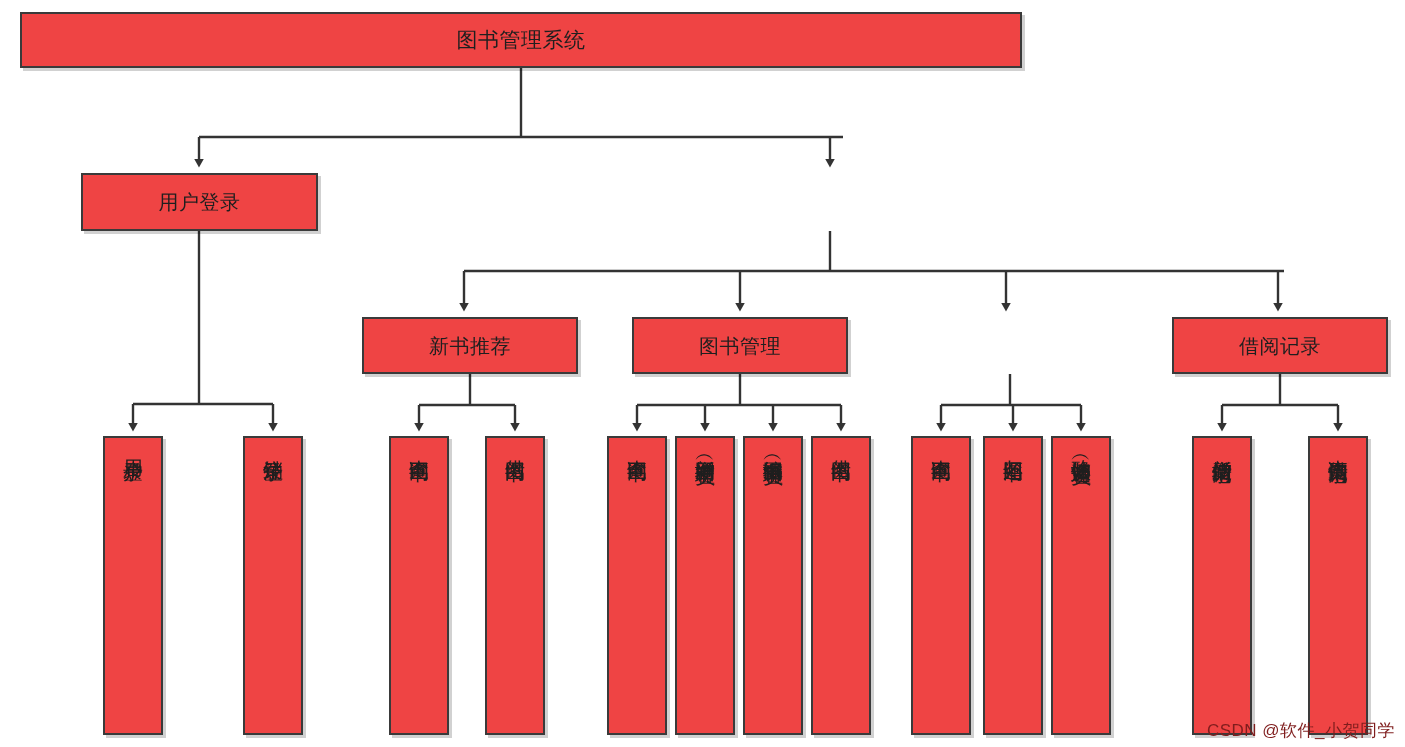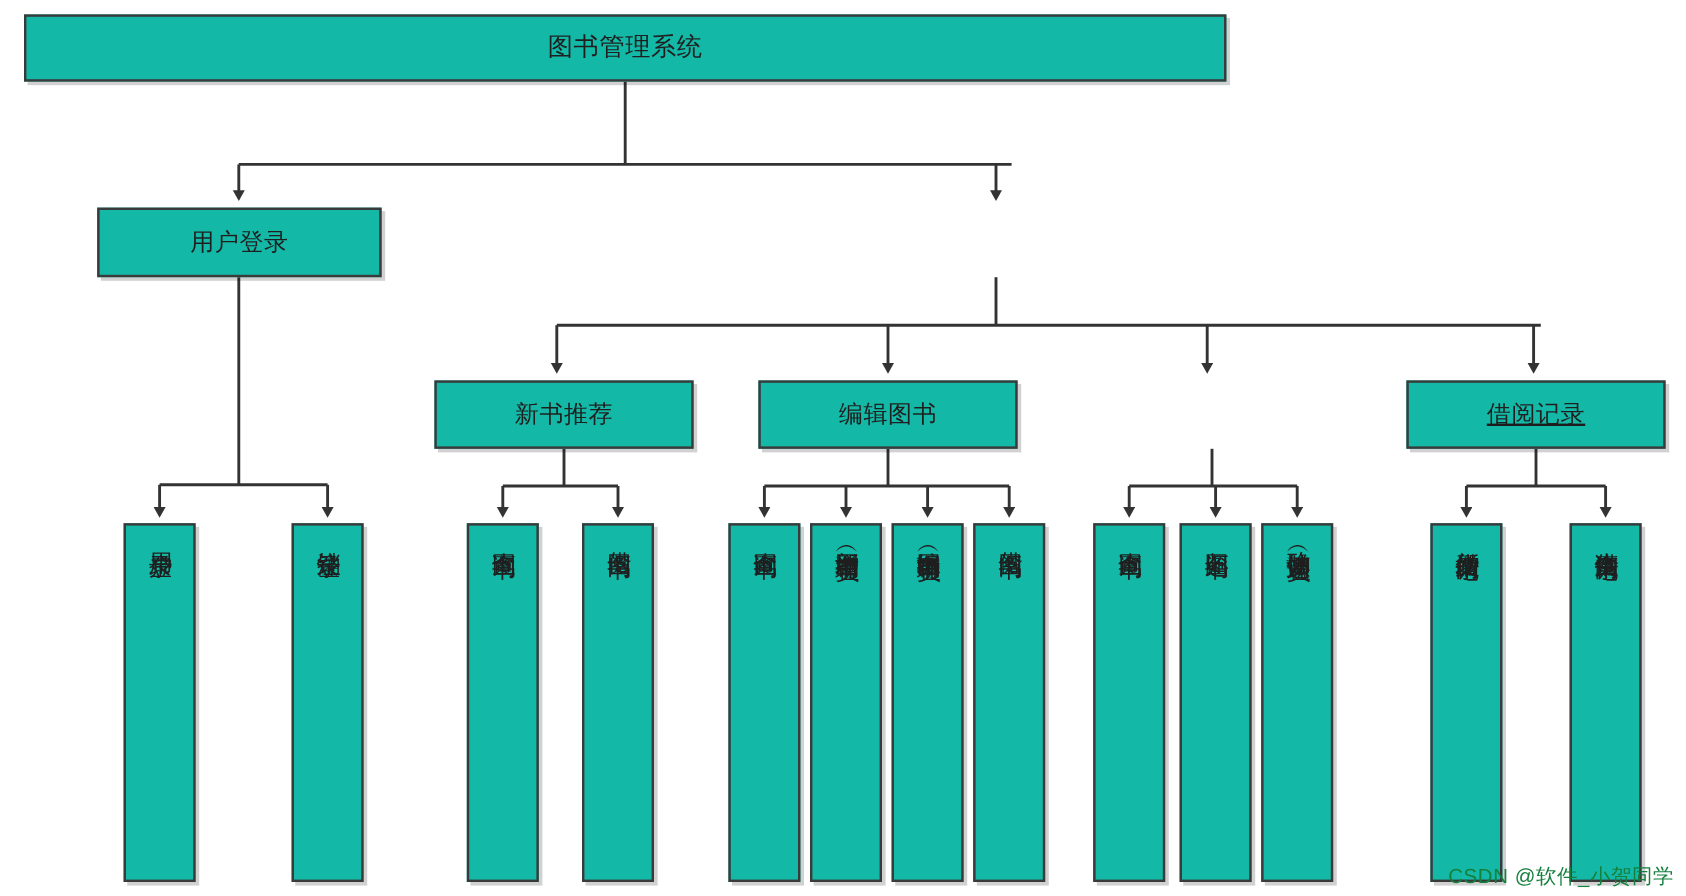--- a/index.html
+++ b/index.html
@@ -21,21 +21,21 @@
     position: absolute;
     left: 0;
     top: 0;
     width: 1405px;
     height: 747px;
     pointer-events: none;
   }
   .node {
     position: absolute;
     box-sizing: border-box;
-    background: #14b8a6;
+    background: #ef4444;
     border: 2px solid #3a3a3a;
     box-shadow: 3px 3px 0 0 rgba(0,0,0,0.18);
     display: flex;
     align-items: center;
     justify-content: center;
     color: #1d1d1d;
   }
   .node-label {
     font-size: 20px;
     line-height: 1.2;
@@ -58,21 +58,21 @@
     line-height: 1.35;
     letter-spacing: 1px;
     white-space: nowrap;
     display: block;
   }
   .watermark {
     position: absolute;
     right: 10px;
     bottom: 5px;
     font-size: 17px;
-    color: #15803d;
+    color: #7f1d1d;
     white-space: nowrap;
     letter-spacing: 0.5px;
   }
 </style>
 </head>
 <body>
 
 <div id="canvas">
 
   <svg class="edges" viewBox="0 0 1405 747">
@@ -131,23 +131,23 @@
   </div>
 
   <div class="node level2" id="node-l2-0" style="left: 81px; top: 173px; width: 237px; height: 58px;">
     <span class="node-label">用户登录</span>
   </div>
 
   <div class="node level3" id="node-l3-0" style="left: 362px; top: 317px; width: 216px; height: 57px;">
     <span class="node-label">新书推荐</span>
   </div>
   <div class="node level3" id="node-l3-1" style="left: 632px; top: 317px; width: 216px; height: 57px;">
-    <span class="node-label">编辑图书</span>
+    <span class="node-label">图书管理</span>
   </div>
-  <div class="node level3" id="node-l3-3" style="left: 1172px; top: 317px; width: 216px; height: 57px; text-decoration: underline;">
+  <div class="node level3" id="node-l3-3" style="left: 1172px; top: 317px; width: 216px; height: 57px;">
     <span class="node-label">借阅记录</span>
   </div>
 
   <div class="node leaf" id="node-leaf-0" style="left: 103px; top: 436px; width: 60px; height: 299px;">
     <span class="node-label">用户登录</span>
   </div>
   <div class="node leaf" id="node-leaf-1" style="left: 243px; top: 436px; width: 60px; height: 299px;">
     <span class="node-label">注销登录</span>
   </div>
   <div class="node leaf" id="node-leaf-2" style="left: 389px; top: 436px; width: 60px; height: 299px;">

